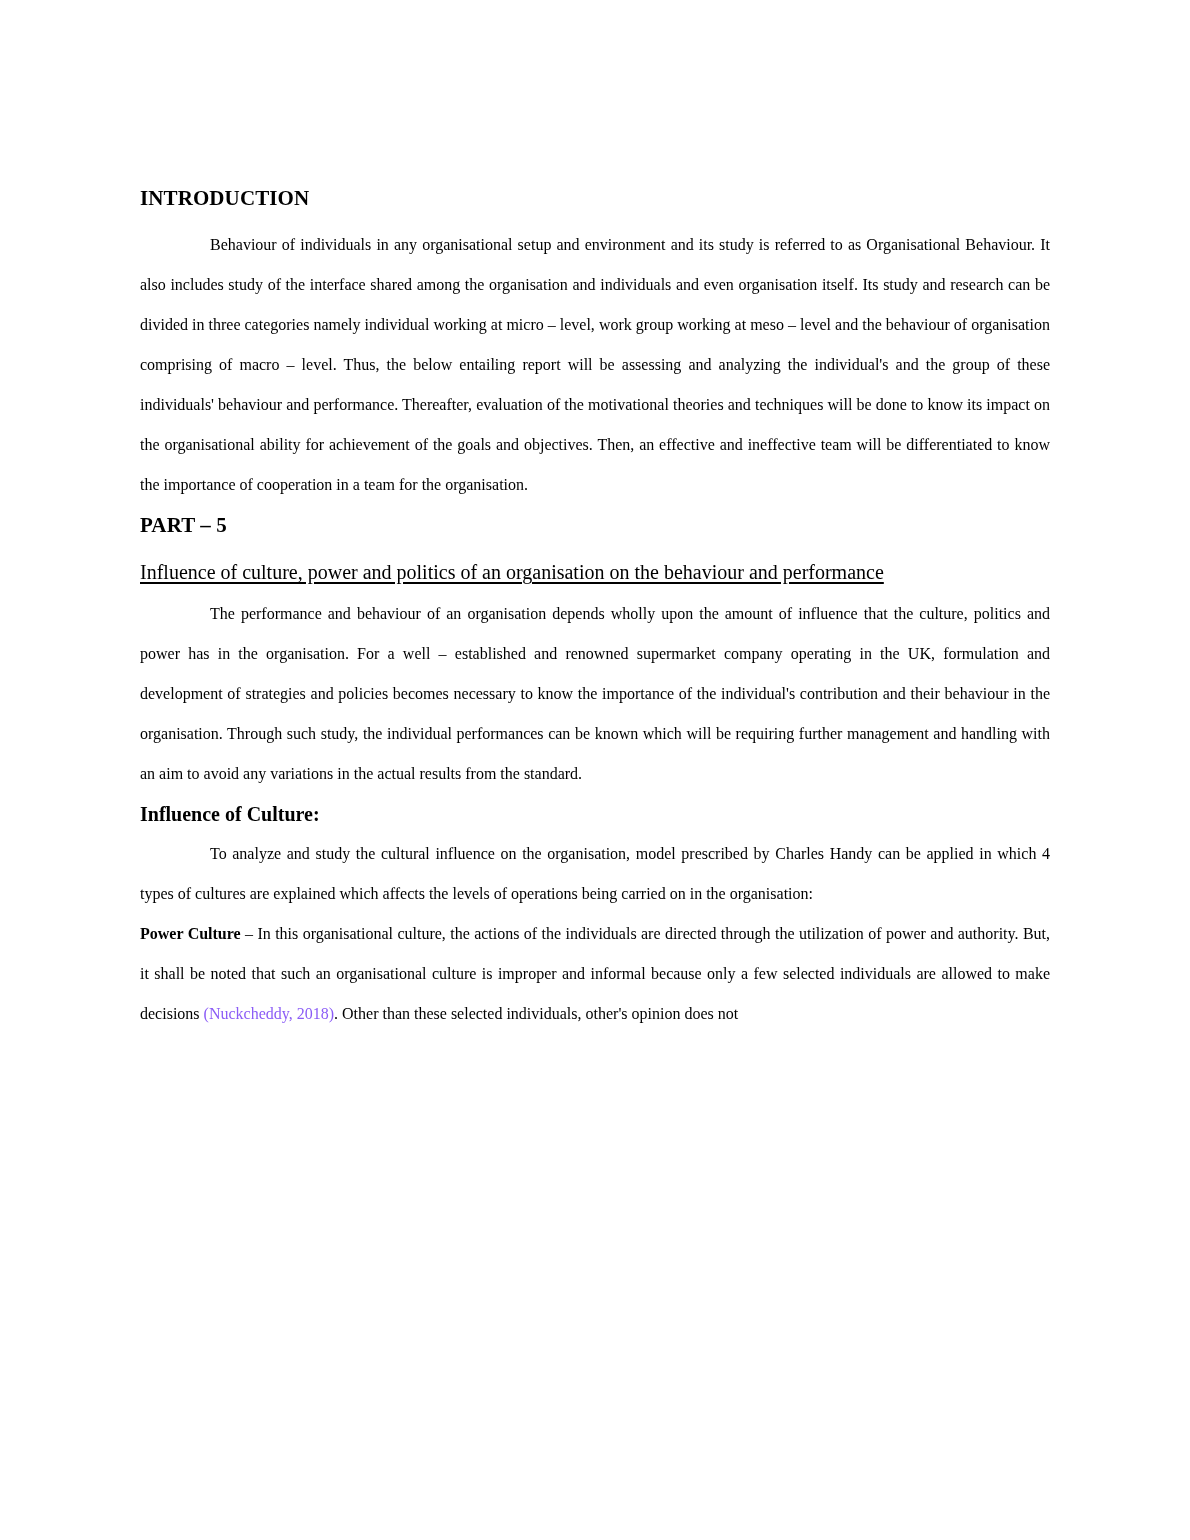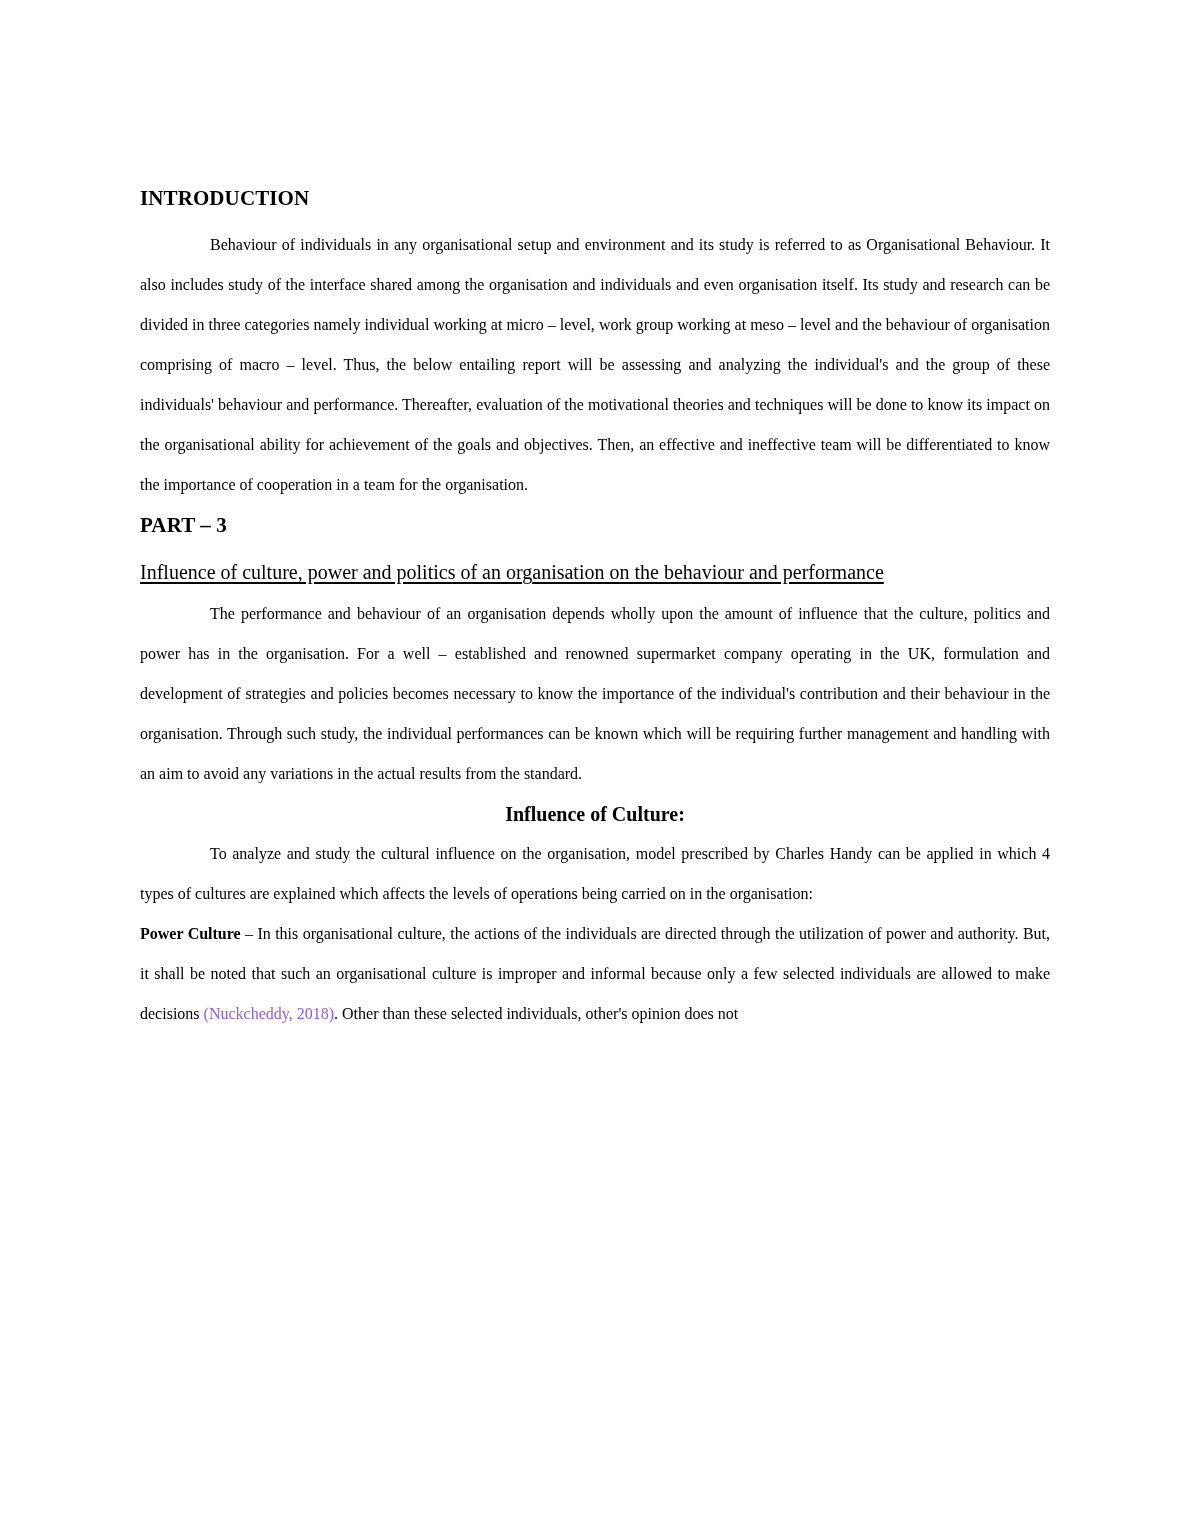--- a/index.html
+++ b/index.html
@@ -37,21 +37,21 @@
     margin: 0 0 7px 0;
     text-align: left;
     letter-spacing: 0.1px;
   }
 
   .h-sub-bold {
     font-size: 20px;
     font-weight: bold;
     line-height: 40px;
     margin: 0;
-    text-align: center;
+    text-align: left;
   }
 
   .h-underlined {
     font-size: 20px;
     font-weight: normal;
     line-height: 40px;
     margin: 0 0 2px 0;
     text-align: left;
     text-decoration: underline;
     text-underline-offset: 3px;
@@ -83,21 +83,21 @@
 <body>
 
 <div class="page">
   <div class="doc-body">
 
     <h1 class="h-major">INTRODUCTION</h1>
 
     <p class="para indent">Behaviour of individuals in any organisational setup and environment and its study is referred to as Organisational Behaviour. It also includes study of the interface shared among the organisation and individuals and even organisation itself. Its study and research can be divided in three categories namely individual working at micro – level, work group working at meso – level and the behaviour of organisation comprising of macro – level. Thus, the below entailing report will be assessing and analyzing the individual's and the group of these individuals' behaviour and performance. Thereafter, evaluation of the motivational theories and techniques will be done to know its impact on the organisational ability for achievement of the goals and objectives. Then, an effective and ineffective team will be differentiated to know the importance of cooperation in a team for the organisation.</p>
 
 
-    <h1 class="h-major">PART – 3</h1>
+    <h1 class="h-major">PART – 5</h1>
 
     <h2 class="h-underlined">Influence of culture, power and politics of an organisation on the behaviour and performance</h2>
 
     <p class="para indent">The performance and behaviour of an organisation depends wholly upon the amount of influence that the culture, politics and power has in the organisation. For a well – established and renowned supermarket company operating in the UK, formulation and development of strategies and policies becomes necessary to know the importance of the individual's contribution and their behaviour in the organisation. Through such study, the individual performances can be known which will be requiring further management and handling with an aim to avoid any variations in the actual results from the standard.</p>
 
     <h2 class="h-sub-bold">Influence of Culture:</h2>
 
     <p class="para indent">To analyze and study the cultural influence on the organisation, model prescribed by Charles Handy can be applied in which 4 types of cultures are explained which affects the levels of operations being carried on in the organisation:</p>
 
     <p class="para">

